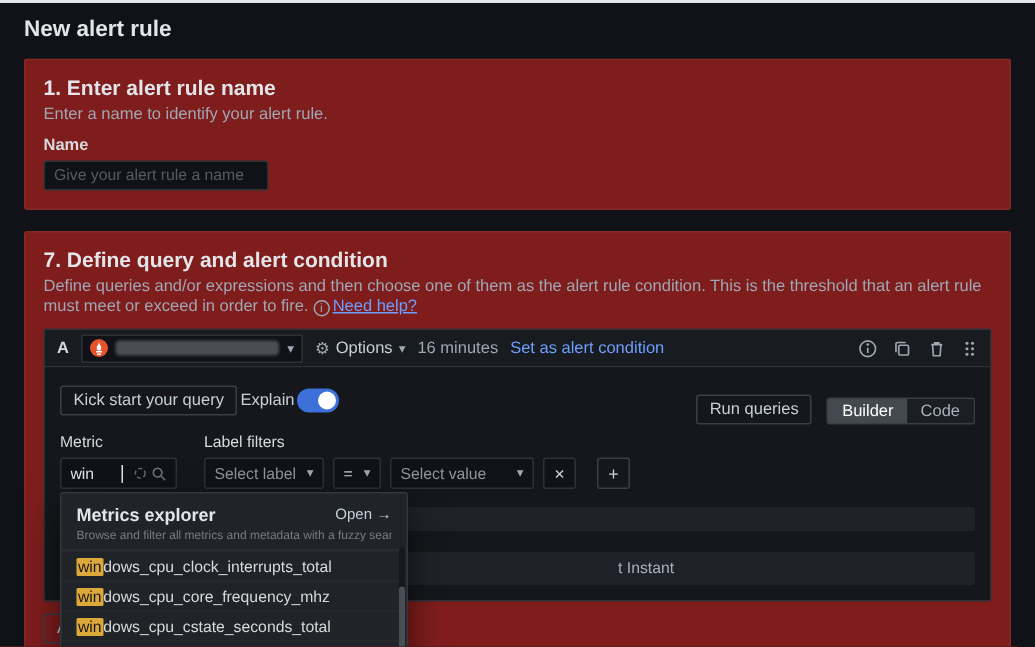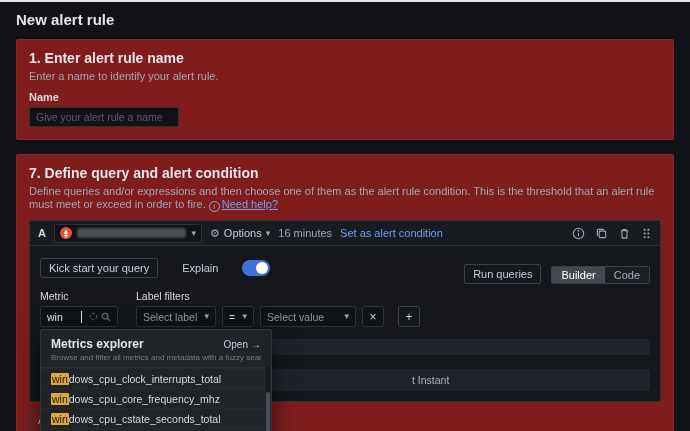--- a/index.html
+++ b/index.html
@@ -31,21 +31,21 @@
   .redacted{flex:1;height:10px;border-radius:3px;background:#4a4d52;filter:blur(1.2px);}
   .chev{color:#9fa7b3;font-size:9px;line-height:1;}
   .opt-btn{display:flex;align-items:center;gap:4px;color:#c7d0d9;cursor:pointer;}
   .gear{font-size:11px;color:#9fa7b3;}
   .dim{color:#9fa7b3;}
   .blue-link{color:#6e9fff;cursor:pointer;}
   .qicons{margin-left:auto;display:flex;align-items:center;gap:10px;color:#9fa7b3;}
   .qicons svg{display:block;cursor:pointer;}
 
   .qeditor{border-top:1px solid #2c3235;background:#15171c;padding:6px 10px 10px;border-radius:0 0 2px 2px;}
-  .toolbar{display:flex;align-items:center;gap:24px;}
+  .toolbar{display:flex;align-items:center;gap:2px;}
   .btn{background:transparent;border:1px solid #3a3f46;border-radius:2px;color:#c7d0d9;font-size:11px;height:20px;padding:0 8px;font-family:inherit;cursor:pointer;white-space:nowrap;}
   .toggle{width:28px;height:16px;border-radius:8px;background:#3d71d9;position:relative;cursor:pointer;flex:none;}
   .toggle::after{content:"";position:absolute;right:2px;top:2px;width:12px;height:12px;border-radius:50%;background:#fff;}
   .toolbar-right{margin-left:auto;display:flex;align-items:flex-end;gap:10px;margin-top:12px;}
   .seg{display:flex;border:1px solid #3a3f46;border-radius:2px;overflow:hidden;font-size:11px;}
   .seg > div{padding:2px 9px;cursor:pointer;}
   .seg .on{background:#44484f;color:#fff;}
   .seg .off{background:#1b1e23;color:#aab0b9;}
 
   .metric-area{display:flex;gap:18px;margin-top:6px;align-items:flex-end;}

